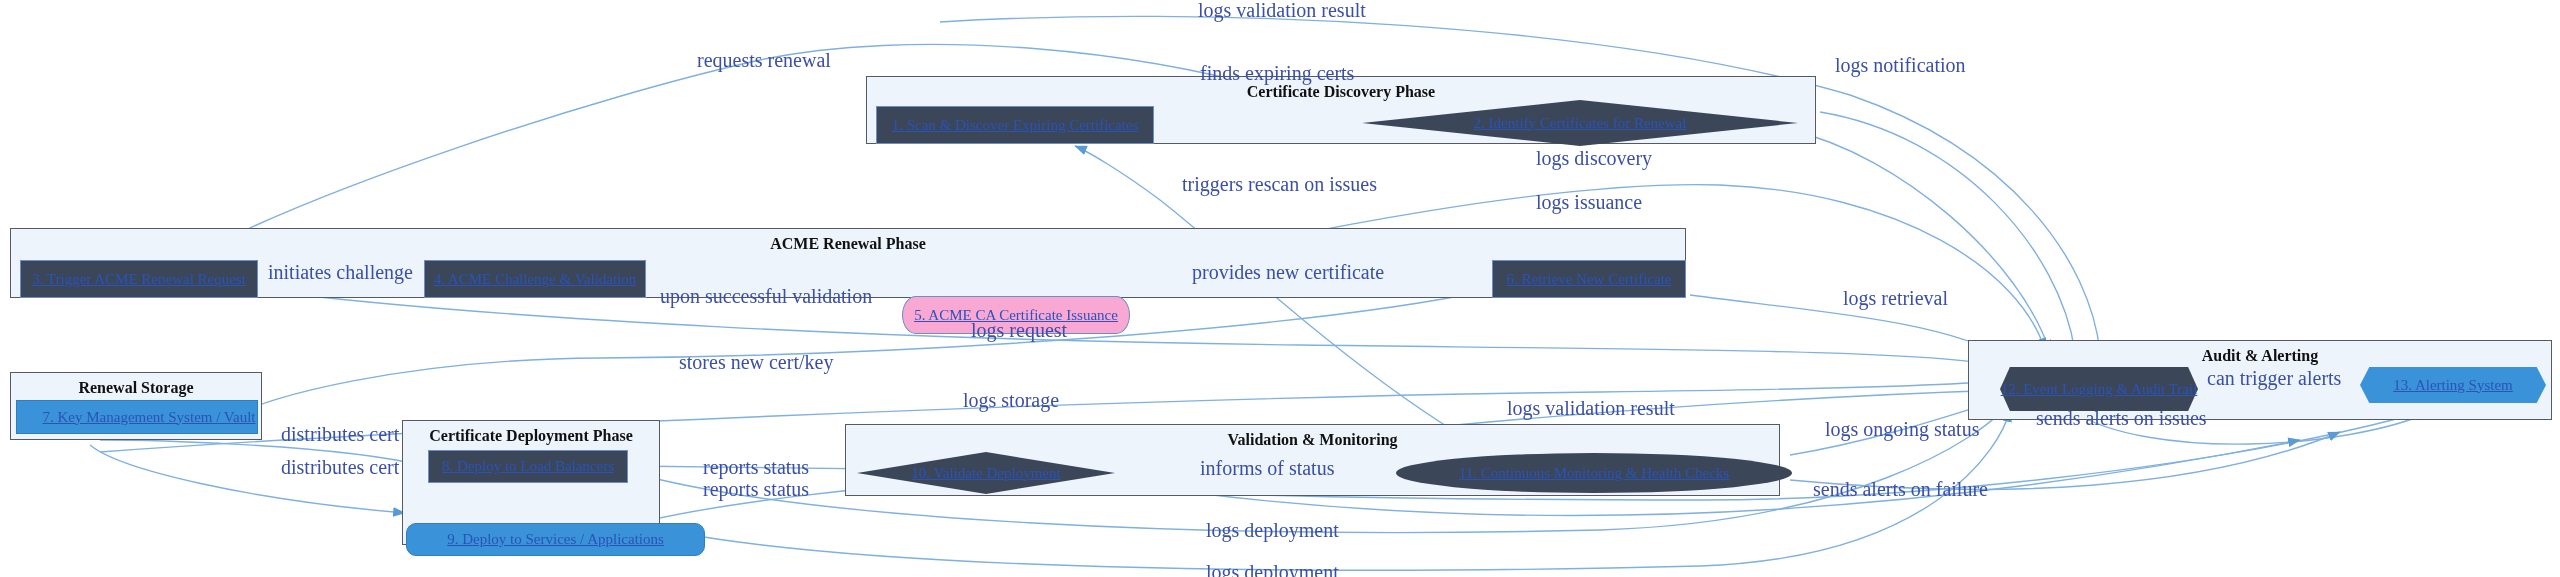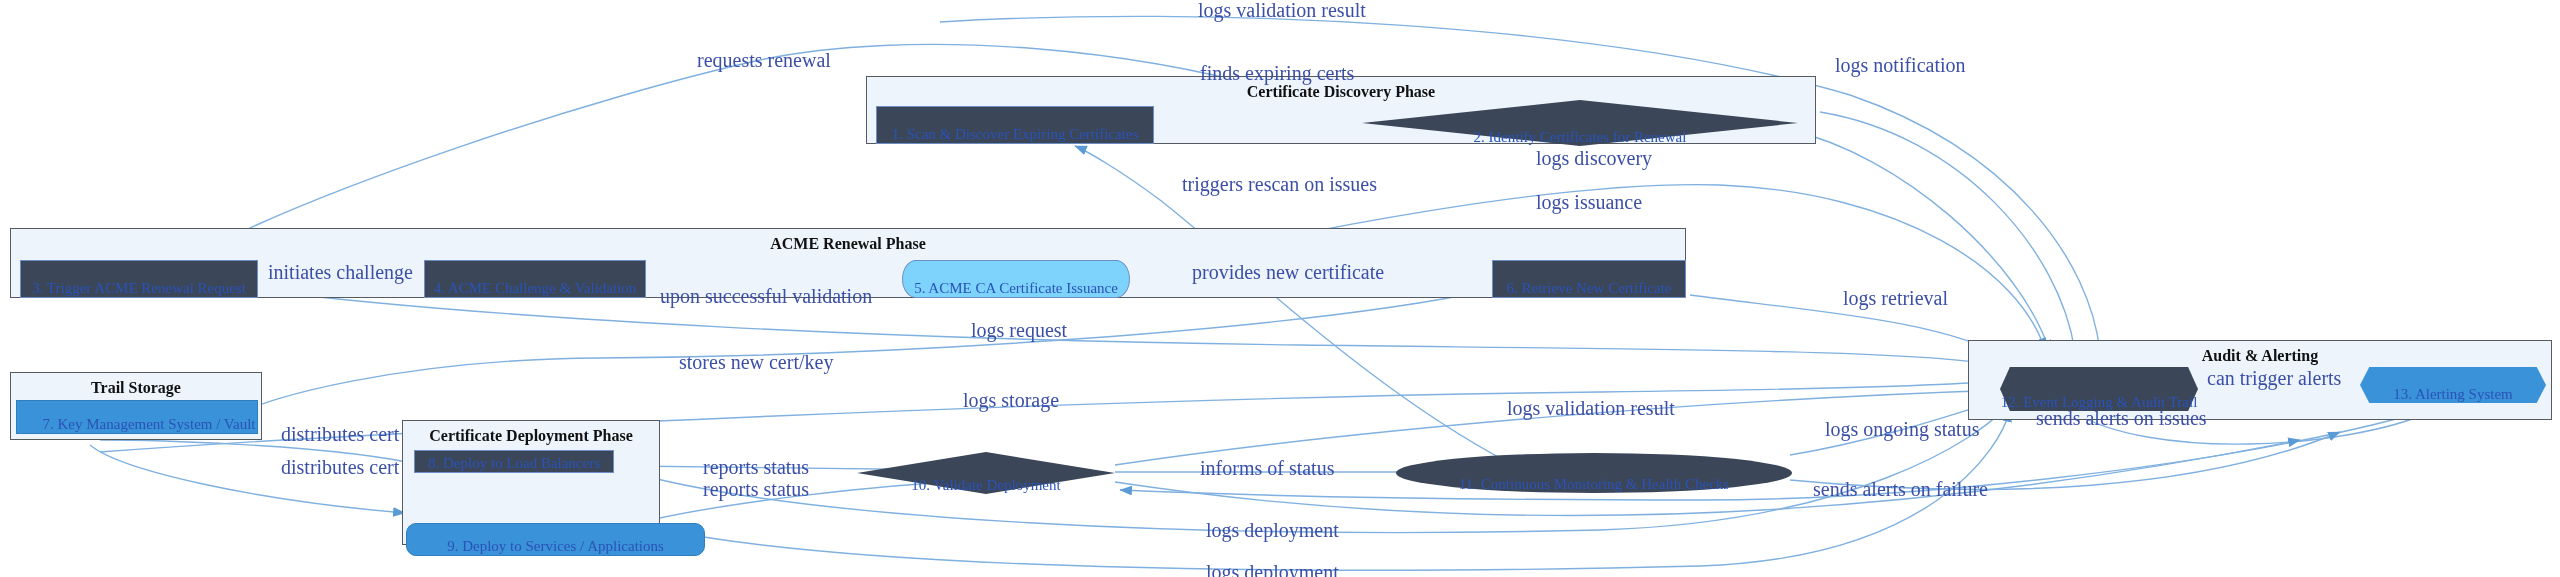--- a/index.html
+++ b/index.html
@@ -54,28 +54,29 @@
     text-align: center;
     color: #111111;
     font-size: 16px;
     font-weight: bold;
     font-family: "Liberation Serif", "DejaVu Serif", serif;
     white-space: nowrap;
   }
   .node {
     position: absolute;
     display: flex;
-    align-items: flex-end;
+    align-items: center;
     justify-content: center;
     box-sizing: border-box;
     color: #2a53b8;
     font-size: 15px;
     font-family: "Liberation Serif", "DejaVu Serif", serif;
     white-space: nowrap;
     text-align: center;
+    text-decoration: underline;
   }
   .node-dark {
     background: #3b4658;
     border: 1.2px solid #6d8ec4;
   }
   .node-label {
     position: relative;
     z-index: 2;
     pointer-events: none;
   }
@@ -89,23 +90,24 @@
     width: 100%; height: 100%;
     background: #3b4658;
     clip-path: polygon(0% 50%, 50% 0%, 100% 50%, 50% 100%);
   }
   .shape-ellipse {
     background: #3b4658;
     border-radius: 50%;
     border: none;
   }
   .shape-cylinder {
-    background: #7dd3fc;
+    background: #f9a8d4;
     border: 1.2px solid #6d8ec4;
     border-radius: 14px / 50%;
+    margin-top: 36px;
   }
   .shape-hex {
     background: transparent;
     border: none;
   }
   .shape-hex .hex-bg {
     position: absolute;
     left: 0; top: 0;
     width: 100%; height: 100%;
     background: #3b4658;
@@ -190,27 +192,30 @@
 
   <div class="cluster" style="left:866px; top:76px; width:950px; height:68px;">
     <div class="cluster-title">Certificate Discovery Phase</div>
   </div>
 
   <div class="cluster" style="left:10px; top:228px; width:1676px; height:70px;">
     <div class="cluster-title">ACME Renewal Phase</div>
   </div>
 
   <div class="cluster" style="left:10px; top:372px; width:252px; height:68px;">
-    <div class="cluster-title">Trail Storage</div>
+    <div class="cluster-title">Renewal Storage</div>
   </div>
 
   <div class="cluster" style="left:402px; top:420px; width:258px; height:125px;">
     <div class="cluster-title">Certificate Deployment Phase</div>
   </div>
 
+  <div class="cluster" style="left:845px; top:424px; width:935px; height:72px;">
+    <div class="cluster-title">Validation &amp; Monitoring</div>
+  </div>
 
   <div class="cluster" style="left:1968px; top:340px; width:584px; height:80px;">
     <div class="cluster-title">Audit &amp; Alerting</div>
   </div>
 
   <div class="node node-dark" style="left:876px; top:106px; width:278px; height:38px;">
     <span class="node-label">1. Scan &amp; Discover Expiring Certificates</span>
   </div>
 
   <div class="node shape-diamond" style="left:1362px; top:100px; width:436px; height:46px;">
@@ -231,21 +236,21 @@
   </div>
 
   <div class="node node-dark" style="left:1492px; top:260px; width:194px; height:38px;">
     <span class="node-label">6. Retrieve New Certificate</span>
   </div>
 
   <div class="node shape-box-bright" style="left:16px; top:400px; width:242px; height:34px;padding-left:24px;">
     <span class="node-label">7. Key Management System / Vault</span>
   </div>
 
-  <div class="node node-dark" style="left:414px; top:450px; width:200px; height:23px;">
+  <div class="node node-dark" style="left:428px; top:450px; width:200px; height:33px;">
     <span class="node-label">8. Deploy to Load Balancers</span>
   </div>
 
   <div class="node shape-box-bright" style="left:406px; top:523px; width:299px; height:33px;border-radius:10px;">
     <span class="node-label">9. Deploy to Services / Applications</span>
   </div>
 
   <div class="node shape-diamond" style="left:857px; top:452px; width:258px; height:42px;">
     <div class="diamond-bg"></div>
     <span class="node-label">10. Validate Deployment</span>

